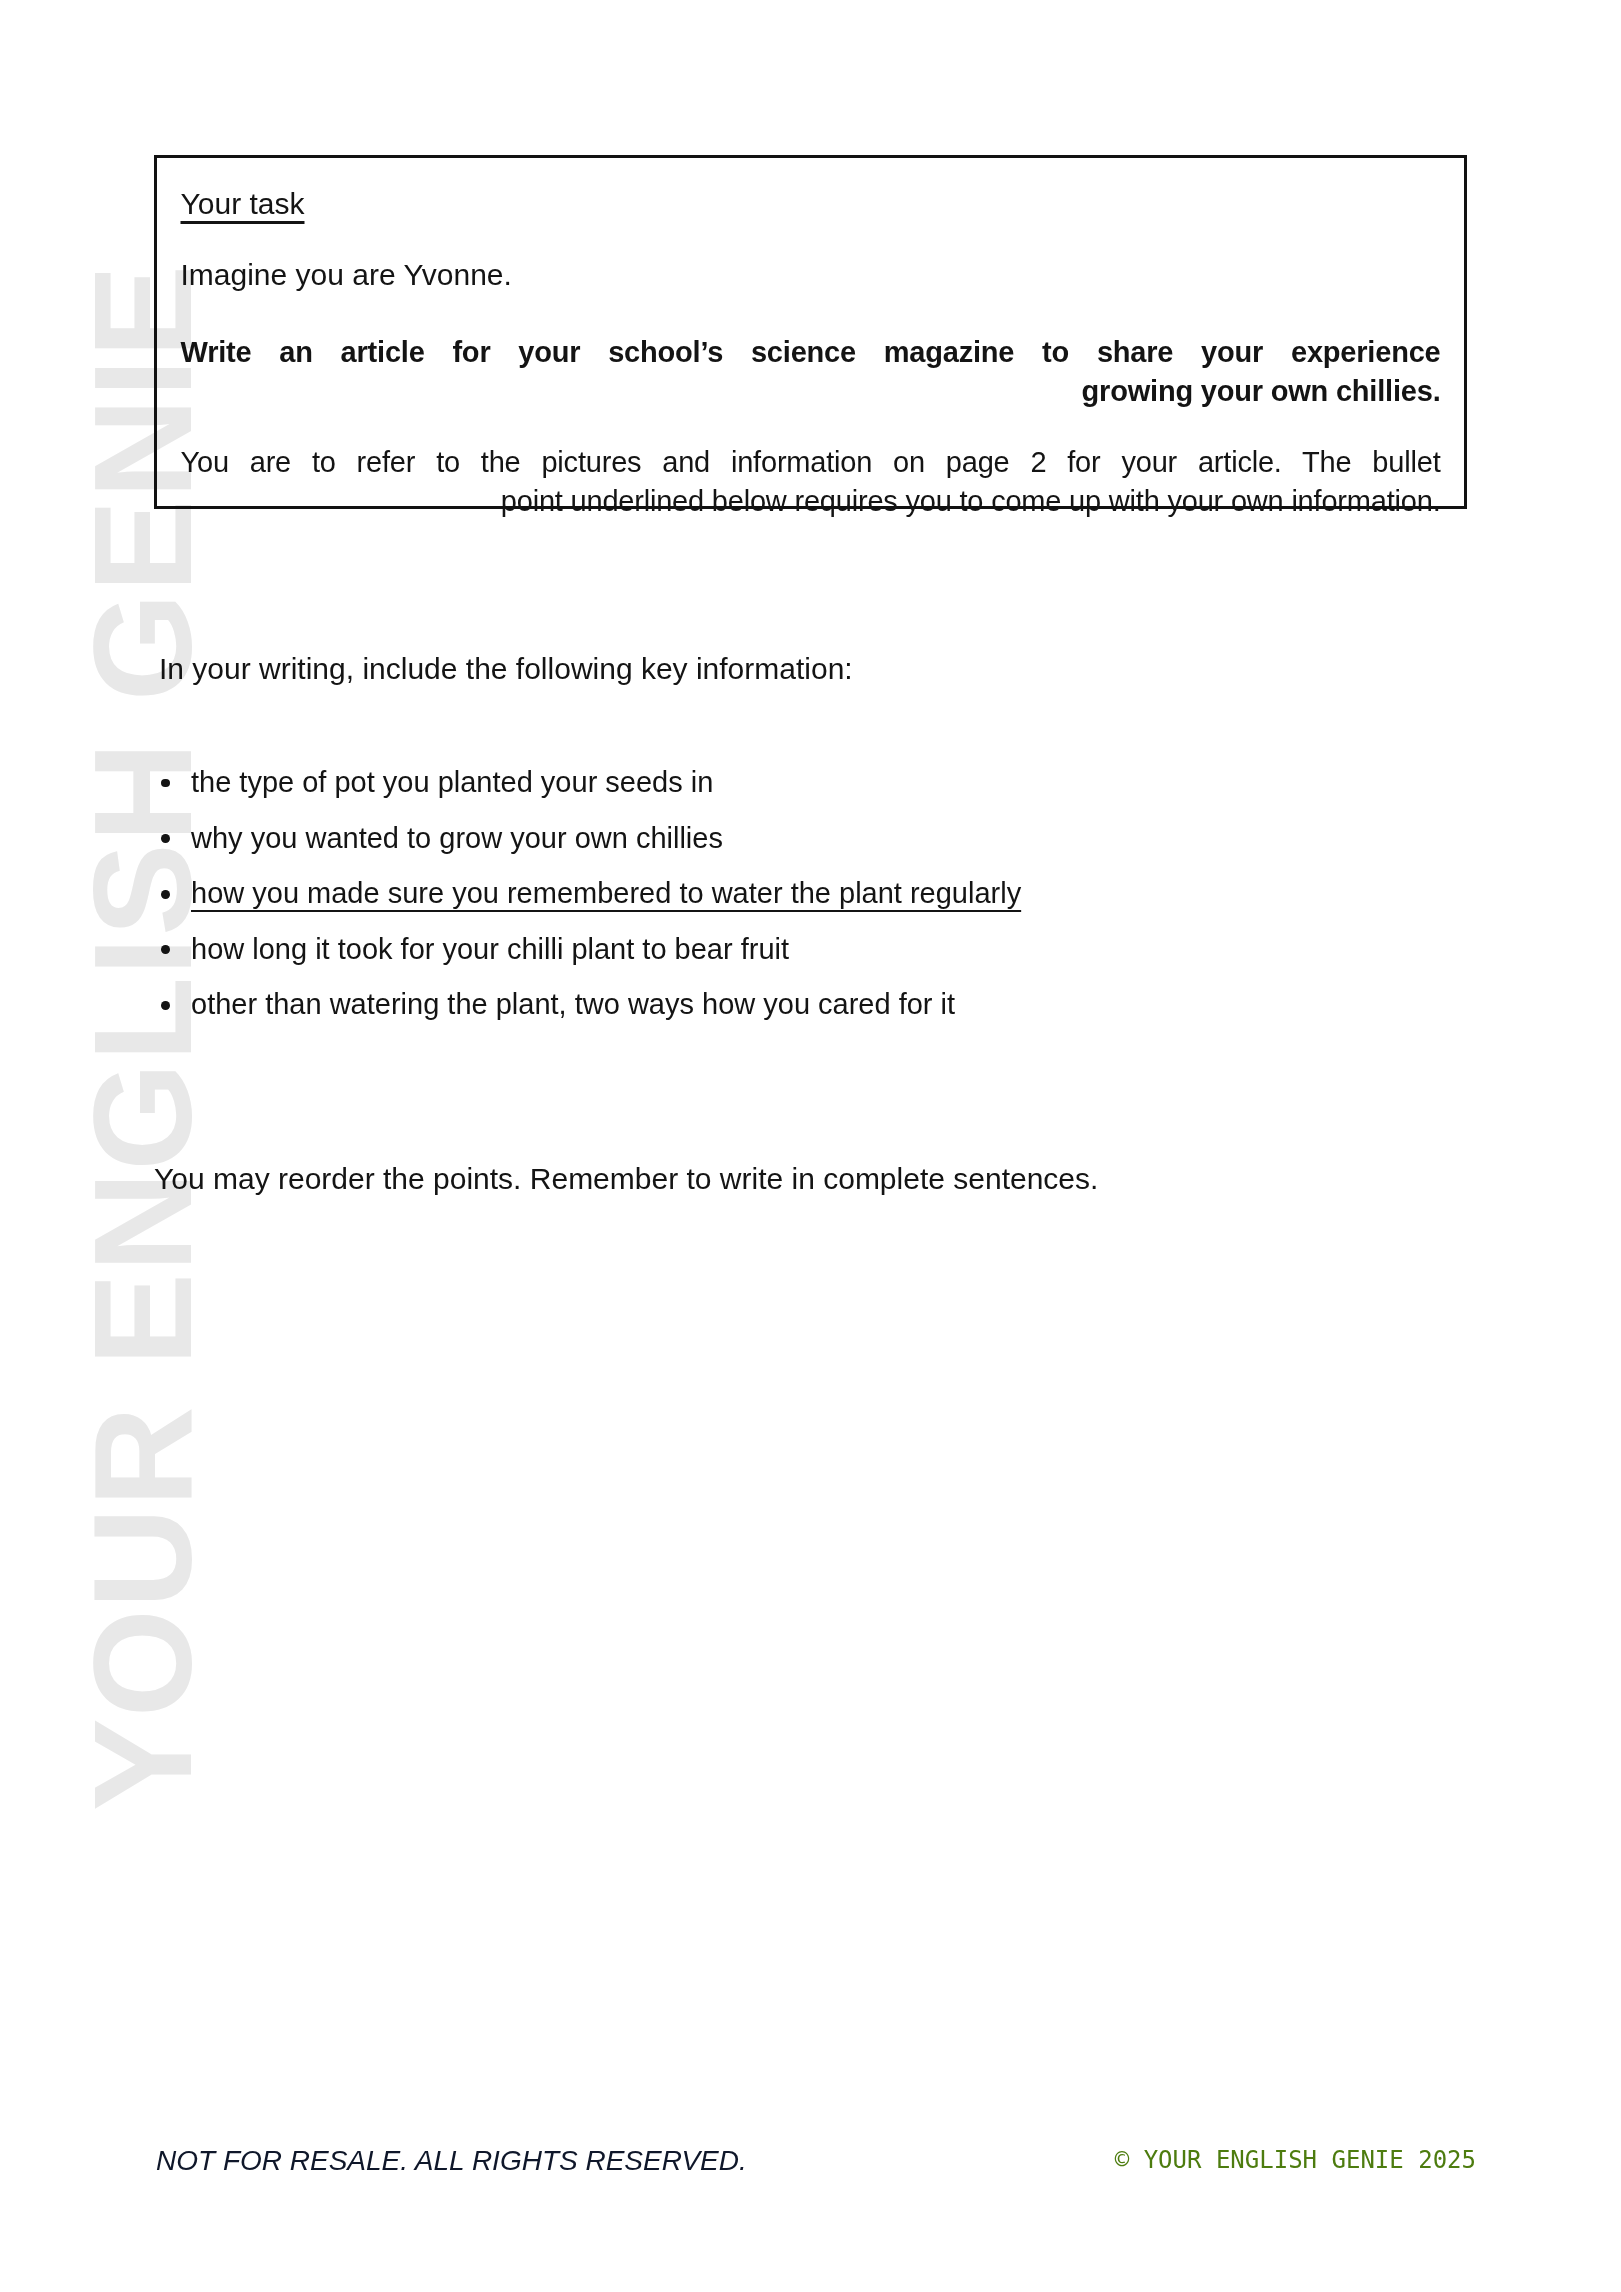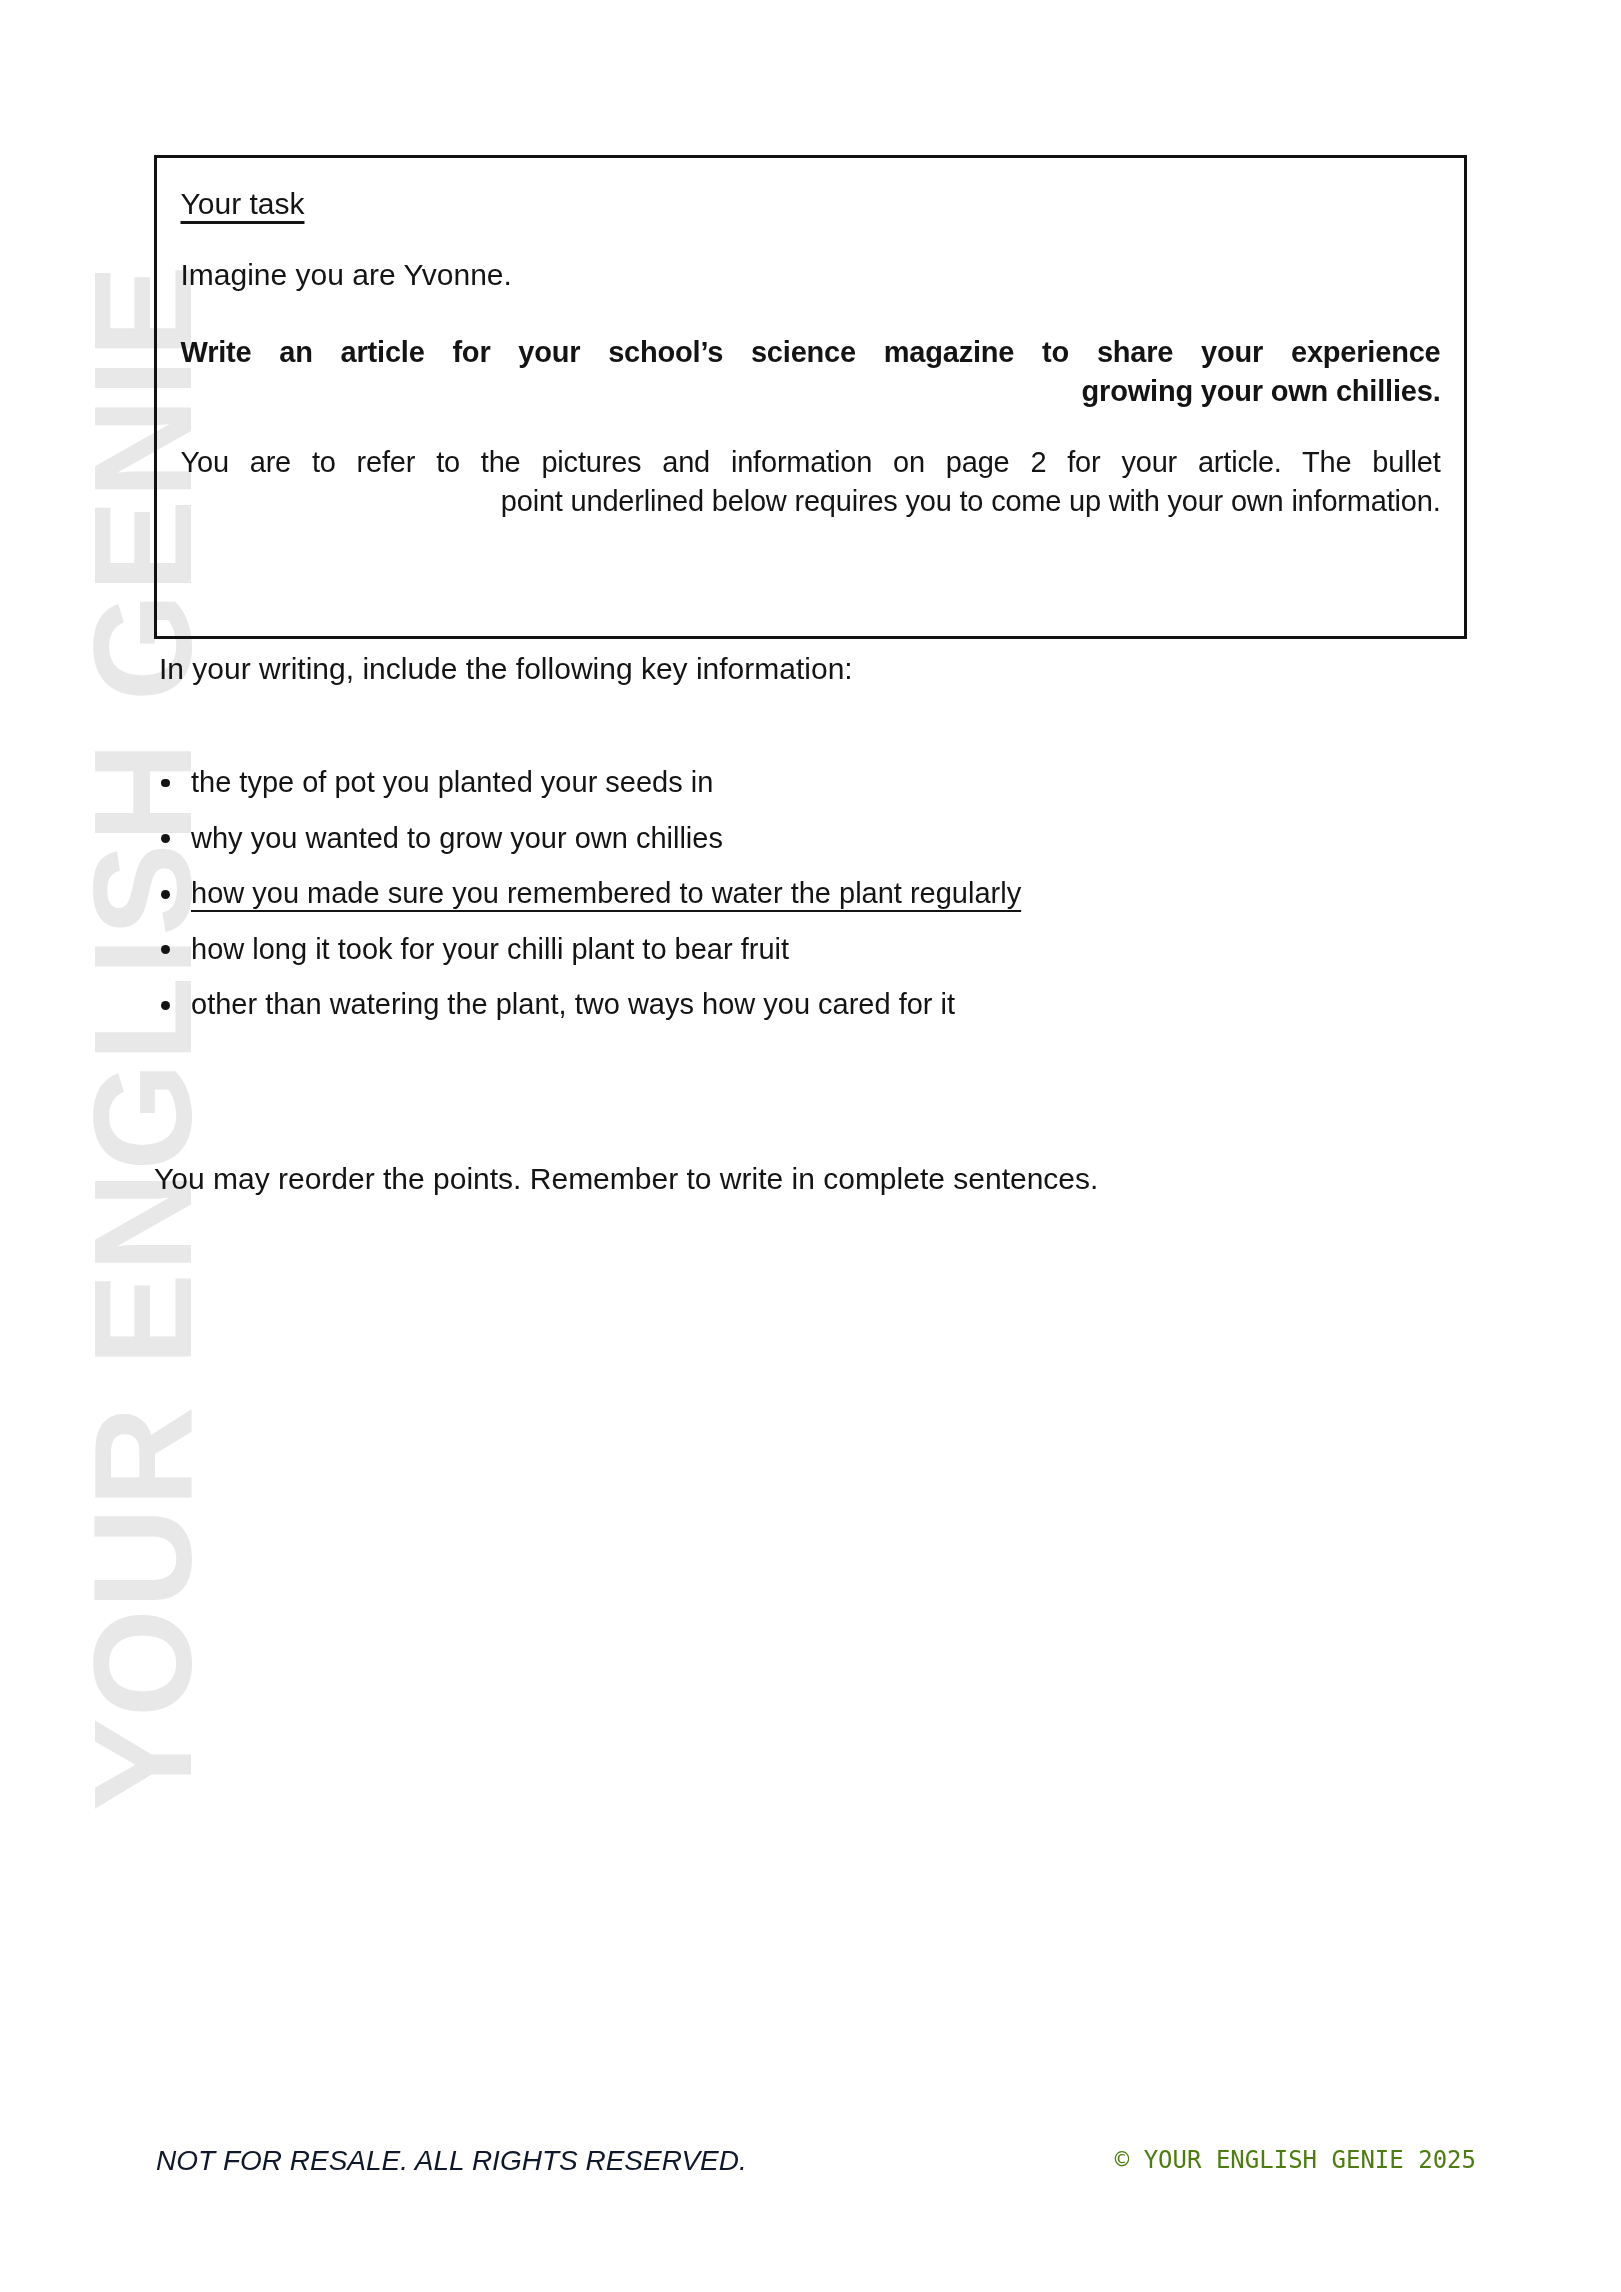--- a/index.html
+++ b/index.html
@@ -35,21 +35,21 @@
   }
 
   .content { position: relative; z-index: 1; }
 
   
   .task-box {
     position: absolute;
     left: 154px;
     top: 155px;
     width: 1313px;
-    height: 484px;
+    height: 354px;
     border: 3.9px solid #111111;
     box-sizing: border-box;
     padding: 0 23.5px;
     background: transparent;
   }
   .task-title {
     margin-top: 25.5px;
     font-size: 30px;
     line-height: 39px;
     text-decoration: underline;

